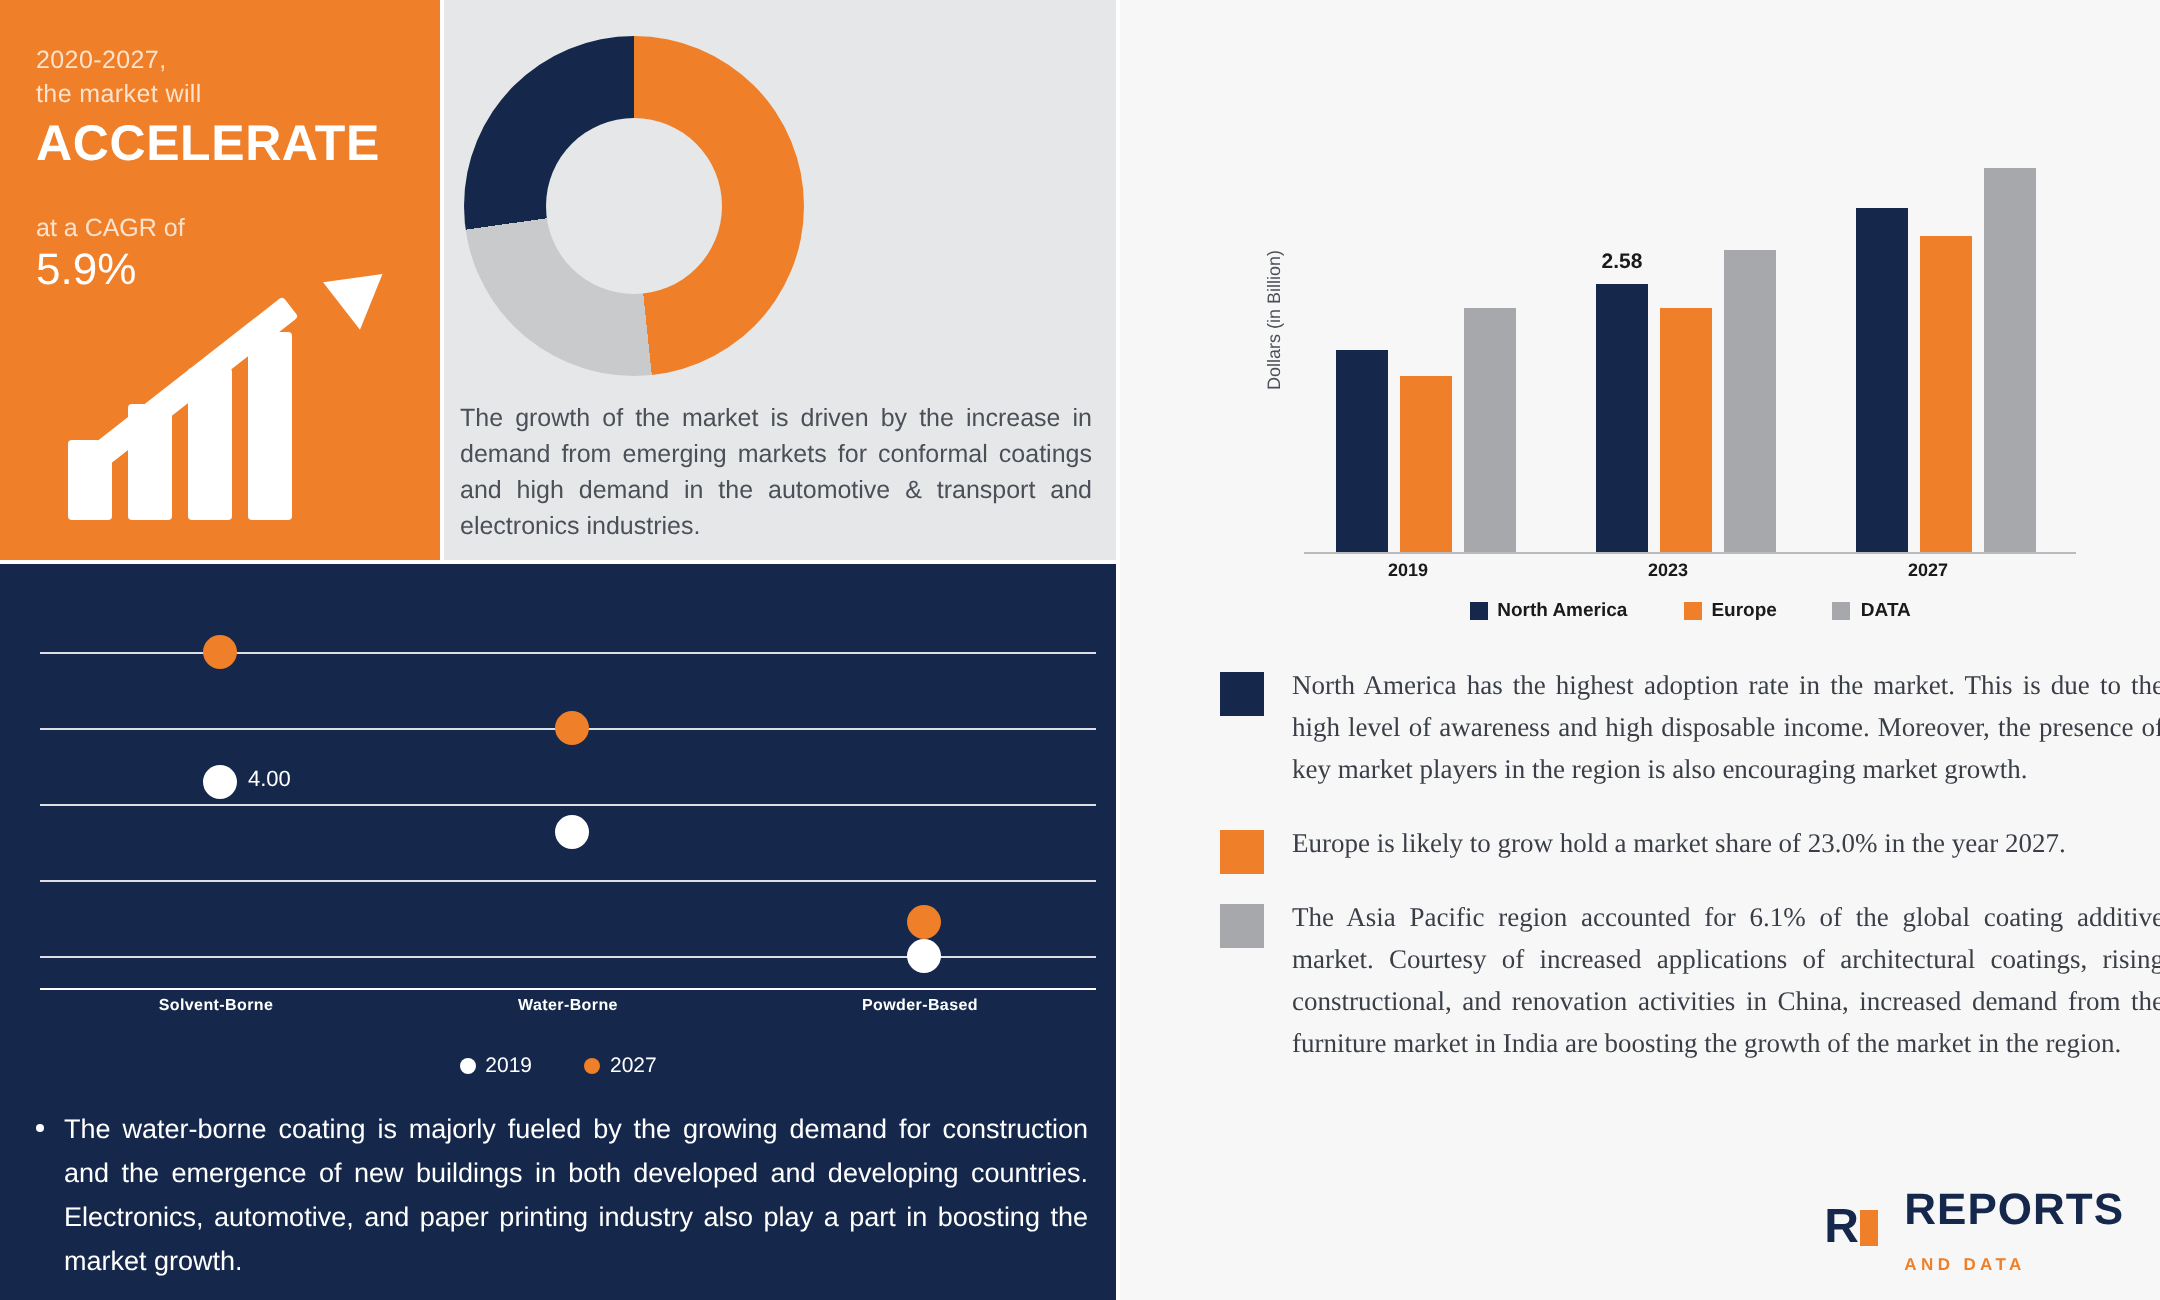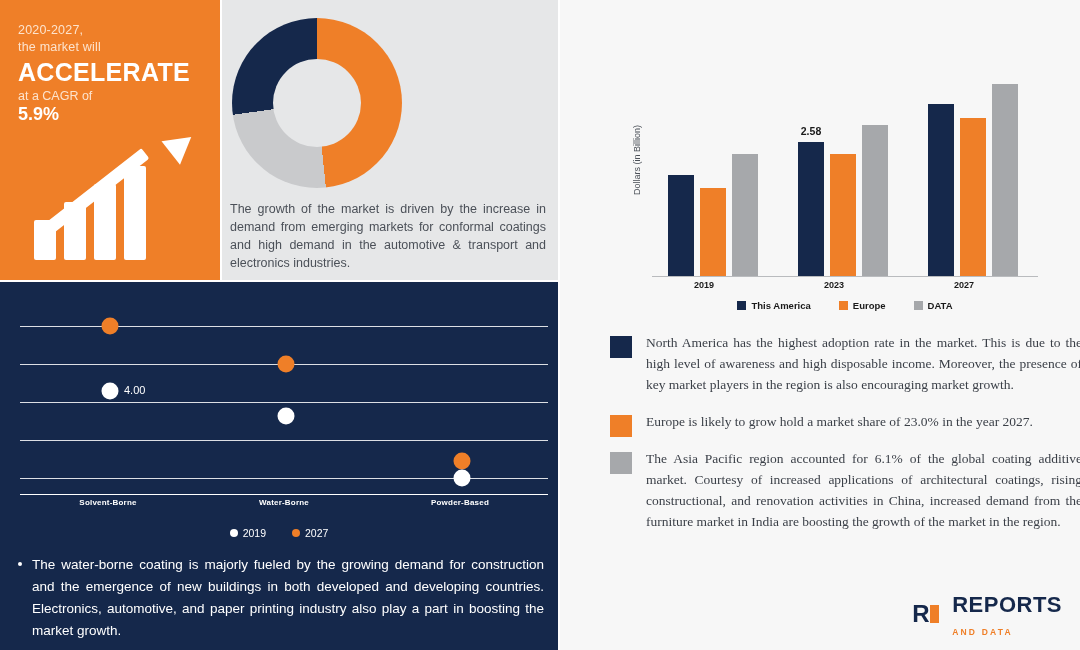--- a/index.html
+++ b/index.html
@@ -48,25 +48,25 @@
   .cagr-accelerate {
     font-size: 25px;
     font-weight: bold;
     letter-spacing: .3px;
     margin-top: 2px;
     color: #ffffff;
   }
   .cagr-line3 {
     font-size: 12.5px;
     color: #fde3cd;
-    margin-top: 2px;
+    margin-top: 20px;
   }
   .cagr-value {
-    font-size: 18px;
-    font-weight: bold;
+    font-size: 22px;
+    font-weight: normal;
     color: #ffffff;
     margin-top: 1px;
   }
   .cagr-art {
     position: absolute;
     left: 28px;
     top: 130px;
     width: 170px;
     height: 130px;
   }
@@ -508,21 +508,21 @@
 
       <div class="x-labels">
         <span style="left:52px;">2019</span>
         <span style="left:182px;">2023</span>
         <span style="left:312px;">2027</span>
       </div>
 
       <div class="bar-legend">
         <span class="lg">
           <span class="lg-sq na"></span>
-          <span>This America</span>
+          <span>North America</span>
         </span>
         <span class="lg">
           <span class="lg-sq eu"></span>
           <span>Europe</span>
         </span>
         <span class="lg">
           <span class="lg-sq ap"></span>
           <span>DATA</span>
         </span>
       </div>

